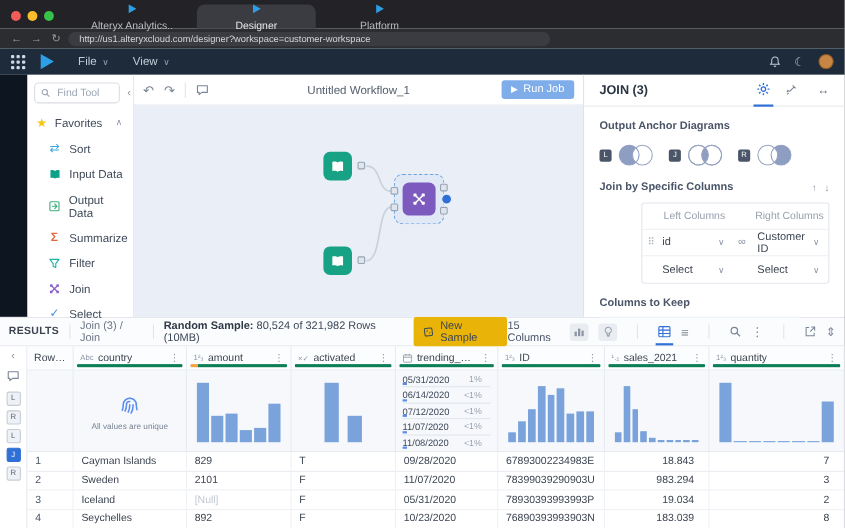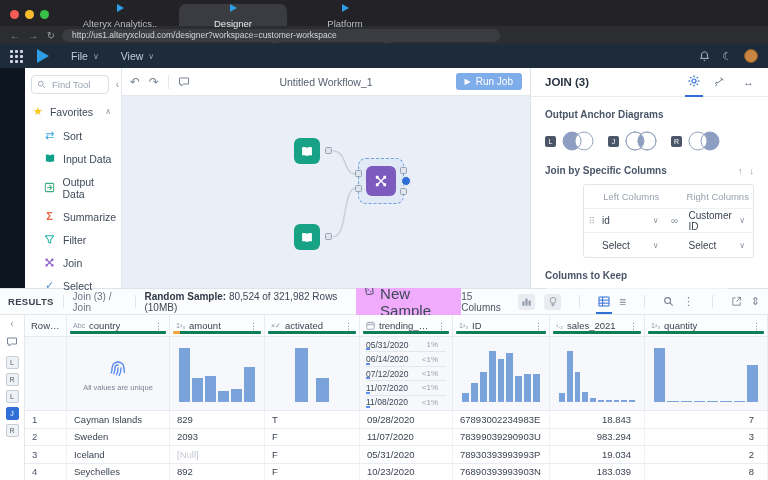--- a/index.html
+++ b/index.html
@@ -88,21 +88,21 @@
   .search-box input::placeholder{color:#9aa4b2;}
   .keep-arrows{color:#8a94a3;font-size:9px;display:flex;gap:7px;}
 
   
   .results{height:192px;display:flex;flex-direction:column;border-top:1px solid #dfe3e9;}
   .r-toolbar{height:26px;background:#fbfcfd;border-bottom:1px solid #e4e7ec;display:flex;align-items:center;padding:0 8px;font-size:10px;color:#3c4757;}
   .r-title{font-weight:700;letter-spacing:.3px;color:#3b4450;font-size:9.5px;}
   .r-sep{width:1px;height:13px;background:#e1e4e8;margin:0 9px;}
   .r-crumb{color:#6b7685;}
   .r-sample b{font-weight:700;color:#2f3945;}
-  .pill-btn{background:#f0abfc;border-radius:3px;padding:2.5px 8px;display:flex;gap:5px;color:#3c4757;margin-left:10px;font-size:15px;}
+  .pill-btn{background:#eab308;border-radius:3px;padding:2.5px 8px;display:flex;align-items:center;gap:5px;color:#3c4757;margin-left:10px;font-size:10px;}
   .r-right{margin-left:auto;display:flex;align-items:center;gap:9px;color:#7a8595;}
   .r-colcount{color:#4a5568;margin-right:2px;}
   .boxic{width:20px;height:16px;background:#e9ecf0;border-radius:3px;display:flex;align-items:center;justify-content:center;color:#8a94a3;}
   .ric{display:inline-flex;align-items:center;position:relative;}
   .ric.active{color:#2f6fd6;}
   .ric.active::after{content:"";position:absolute;left:-2px;right:-2px;bottom:-7px;height:2px;background:#2f6fd6;}
   .r-body{flex:1;display:flex;min-height:0;}
   .a-rail{width:25px;border-right:1px solid #e4e7ec;display:flex;flex-direction:column;align-items:center;padding-top:3px;gap:4px;background:#fff;}
   .a-rail .collapse{color:#8a94a3;font-size:10px;}
   .a-rail .comment{color:#7a8595;margin:3px 0 4px;}
@@ -711,21 +711,21 @@
               <div class="tcell">829</div>
               <div class="tcell">T</div>
               <div class="tcell">09/28/2020</div>
               <div class="tcell">67893002234983E</div>
               <div class="tcell right">18.843</div>
               <div class="tcell right">7</div>
             </div>
             <div class="trow grid-row">
               <div class="tcell idx">2</div>
               <div class="tcell">Sweden</div>
-              <div class="tcell">2093</div>
+              <div class="tcell">2101</div>
               <div class="tcell">F</div>
               <div class="tcell">11/07/2020</div>
               <div class="tcell">78399039290903U</div>
               <div class="tcell right">983.294</div>
               <div class="tcell right">3</div>
             </div>
             <div class="trow grid-row">
               <div class="tcell idx">3</div>
               <div class="tcell">Iceland</div>
               <div class="tcell null">[Null]</div>

